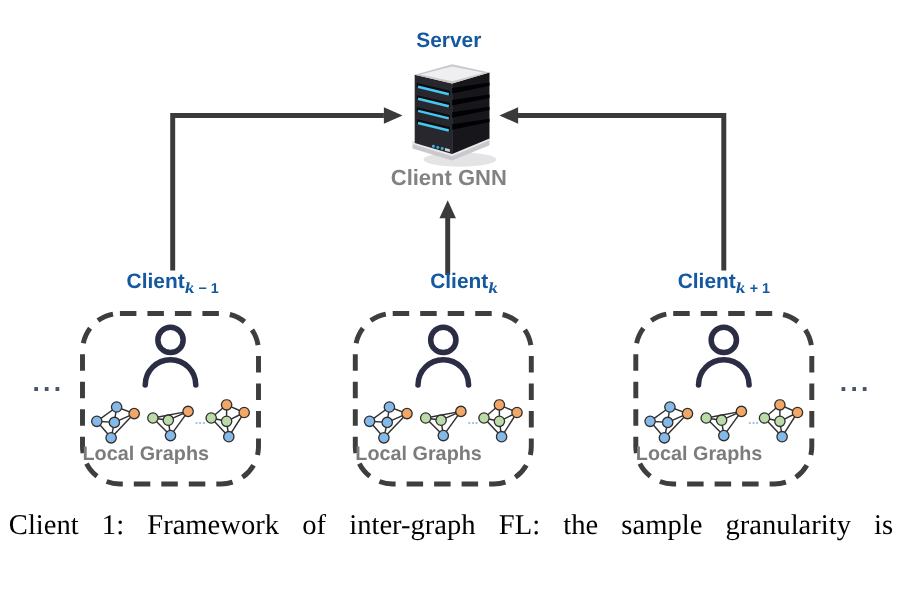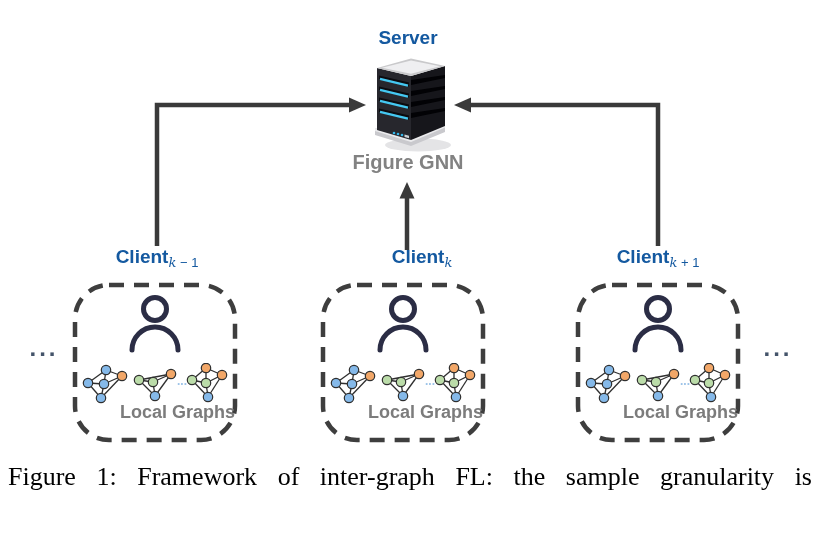--- a/index.html
+++ b/index.html
@@ -3,40 +3,40 @@
 <meta charset="utf-8">
 <style>
   html,body{margin:0;padding:0;background:#fff;}
   #canvas{position:relative;width:820px;height:541px;background:#ffffff;overflow:hidden;
           font-family:"Liberation Sans","DejaVu Sans",sans-serif;}
   .abs{position:absolute;}
   
   #strokes{position:absolute;left:0;top:0;width:820px;height:460px;}
   
   .blue-label{color:#1459A0;font-weight:bold;font-size:19px;text-align:center;line-height:26px;}
-  .sub{font-size:13px;font-weight:normal;vertical-align:-4px;}
+  .sub{font-size:13px;font-weight:bold;vertical-align:-4px;}
   .sub-var{font-style:italic;font-family:"DejaVu Serif",serif;}
   .sub-op{font-style:normal;}
   .server-label{left:338px;top:25px;width:140px;}
   .model-label{left:328px;top:151px;width:160px;color:#828282;font-weight:bold;
                font-size:20px;text-align:center;}
   .client-label{top:244px;width:160px;}
   .client-label.c0{left:77px;}
   .client-label.c1{left:342px;}
   .client-label.c2{left:578px;}
   .person{top:292px;width:64px;height:64px;}
   .person.c0{left:123px;}
   .person.c1{left:371px;}
   .person.c2{left:626px;}
   .graphs{top:363px;width:150px;height:42px;}
   .graphs.c0{left:80px;}
   .graphs.c1{left:328px;}
   .graphs.c2{left:583px;}
   .local-label{top:402px;width:160px;color:#7C7C7C;font-weight:bold;font-size:18px;
-               text-align:right;}
+               text-align:left;}
   .local-label.c0{left:75px;}
   .local-label.c1{left:323px;}
   .local-label.c2{left:578px;}
   .outer-dots{top:334px;width:48px;color:#44546A;font-weight:bold;font-size:24px;
               letter-spacing:3px;text-align:center;}
   .outer-dots.left{left:20px;}
   .outer-dots.right{left:754px;}
   
   #caption{position:absolute;left:8px;top:460px;width:804px;color:#000;
            font-family:"Liberation Serif","DejaVu Serif",serif;font-size:26px;line-height:34px;}
@@ -101,21 +101,21 @@
       </g>
     </g>
     <g fill="#35b5e8">
       <circle cx="28" cy="79" r="1.3"></circle>
       <circle cx="32" cy="80" r="1.3"></circle>
       <circle cx="36" cy="81" r="1.3"></circle>
     </g>
     <polygon points="38.5,80.5 43,81.7 43,84.2 38.5,83" fill="#ccd1d5"></polygon>
   </svg>
 
-  <div class="abs model-label">Figure GNN</div>
+  <div class="abs model-label">Client GNN</div>
 
   <div class="abs blue-label client-label c0">
     <span>Client</span><span class="sub"><span class="sub-var">k</span><span class="sub-op"> − 1</span></span>
   </div>
   <div class="abs blue-label client-label c1">
     <span>Client</span><span class="sub"><span class="sub-var">k</span><span class="sub-op"></span></span>
   </div>
   <div class="abs blue-label client-label c2">
     <span>Client</span><span class="sub"><span class="sub-var">k</span><span class="sub-op"> + 1</span></span>
   </div>
@@ -266,16 +266,16 @@
   </svg>
 
   <div class="abs local-label c0">Local Graphs</div>
   <div class="abs local-label c1">Local Graphs</div>
   <div class="abs local-label c2">Local Graphs</div>
 
   <div class="abs outer-dots left">...</div>
   <div class="abs outer-dots right">...</div>
 
   <div id="caption">
-    <div class="l1">Figure 1: Framework of inter-graph FL: the sample granularity is</div>
+    <div class="l1">Client 1: Framework of inter-graph FL: the sample granularity is</div>
   </div>
 
 </div>
 
 </body></html>

